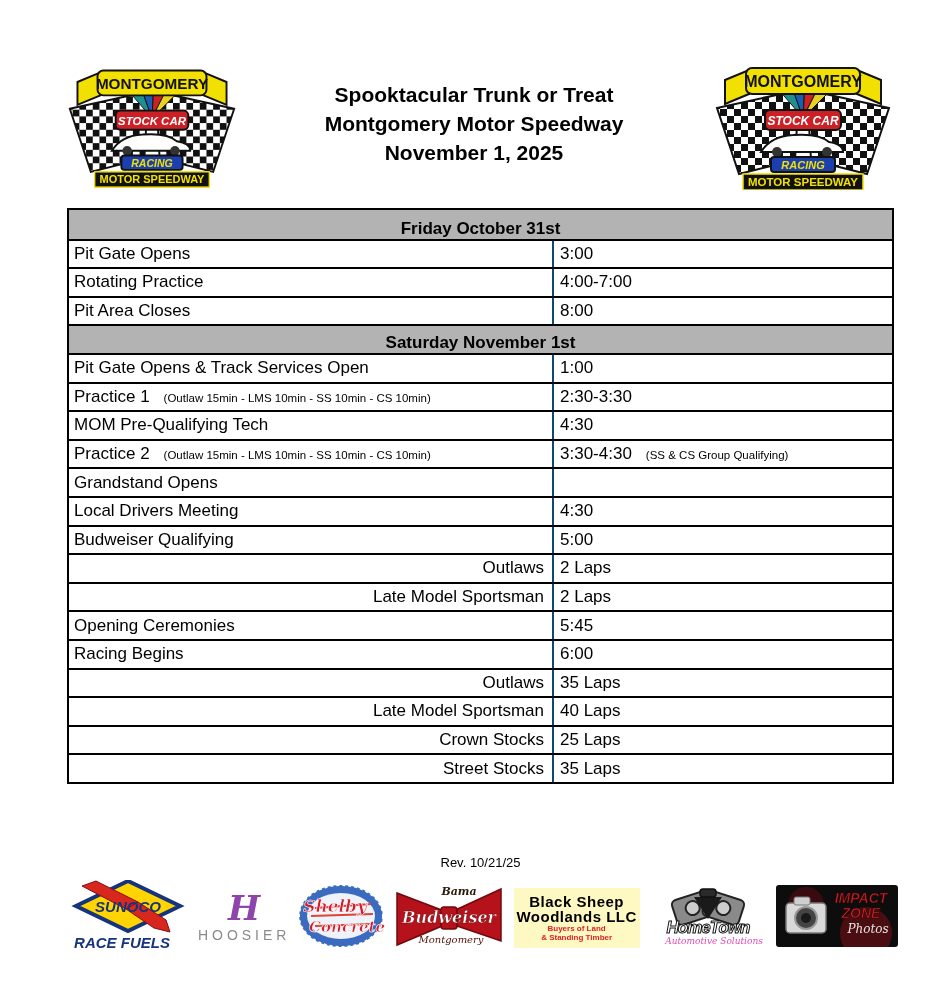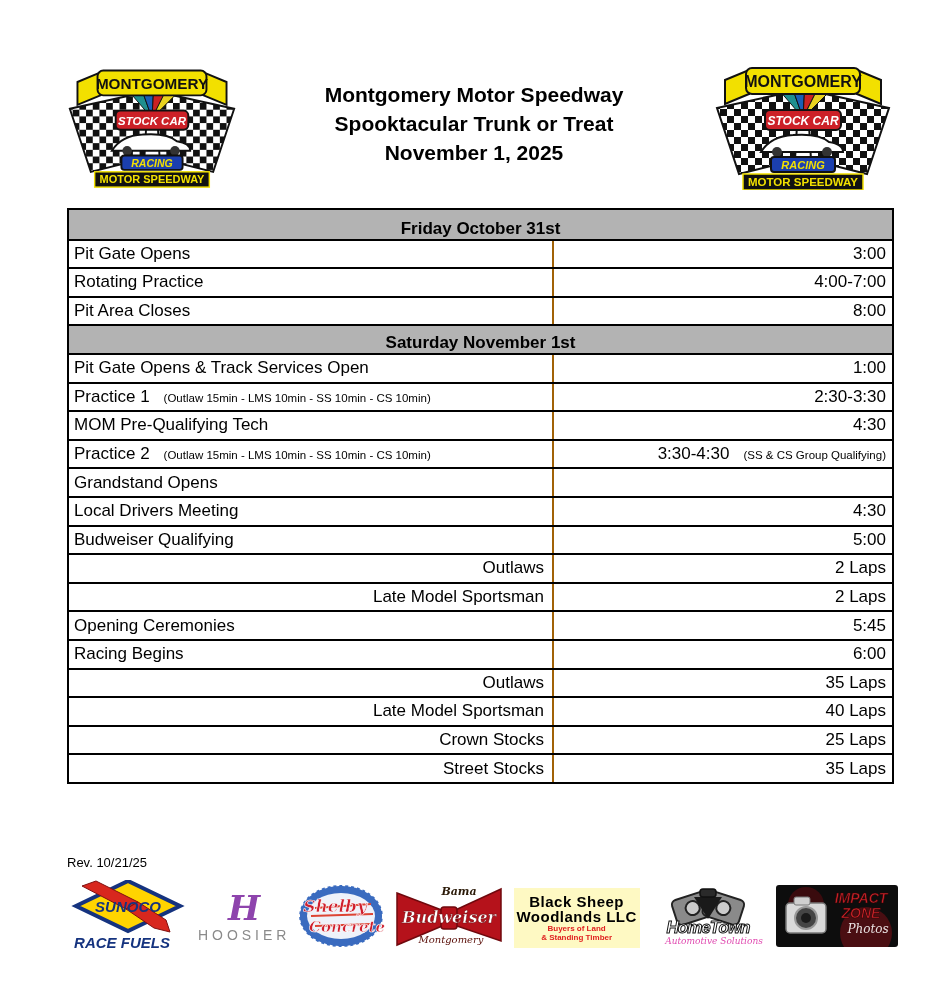--- a/index.html
+++ b/index.html
@@ -13,26 +13,26 @@
   .title-block{position:absolute;top:80px;left:244px;width:460px;text-align:center;
     font-weight:bold;font-size:21px;line-height:29px;}
 
   
   .schedule-table{position:absolute;left:67px;top:208px;width:827px;border:2px solid #000;box-sizing:border-box;}
   .row{display:flex;height:28.6px;box-sizing:border-box;align-items:stretch;background:#fff;}
   .row + .row{border-top:2px solid #000;}
   .row.section{background:#b3b3b3;align-items:flex-end;justify-content:center;}
   .section-label{font-weight:bold;font-size:17px;}
   .cell{box-sizing:border-box;display:flex;align-items:center;overflow:hidden;white-space:nowrap;}
-  .label-cell{width:485px;flex:0 0 485px;border-right:2px solid #a16207;padding:0 8px 0 5px;gap:14px;}
-  .time-cell{flex:1;padding:0 6px;gap:14px;justify-content:flex-end;}
+  .label-cell{width:485px;flex:0 0 485px;border-right:2px solid #0c4a6e;padding:0 8px 0 5px;gap:14px;}
+  .time-cell{flex:1;padding:0 6px;gap:14px;}
   .cell .main{font-size:17px;}
   .cell .detail{font-size:11.5px;margin-top:2px;}
   .class-row .label-cell{justify-content:flex-end;padding-left:24px;}
-  .revision{position:absolute;top:855px;left:67px;width:827px;text-align:left;font-size:13px;}
+  .revision{position:absolute;top:855px;left:67px;width:827px;text-align:center;font-size:13px;}
 
   
   .sponsors{position:absolute;top:882px;left:66px;width:832px;height:72px;display:flex;
     align-items:center;justify-content:space-between;}
   .sponsor{flex:0 0 auto;}
 
   .hoosier{display:flex;flex-direction:column;align-items:center;width:90px;}
   .hoosier .mono{color:#8e44ad;font-size:34px;font-weight:bold;font-style:italic;
     font-family:"DejaVu Serif",serif;line-height:30px;}
   .hoosier .word{color:#8a8a8a;font-size:14px;letter-spacing:4px;margin-top:4px;}
@@ -124,22 +124,22 @@
         <text x="90" y="109" font-size="11" font-weight="bold" font-style="italic" text-anchor="middle" fill="#f2e000">RACING</text>
       </g>
       <g>
         <rect x="30" y="114" width="120" height="16" fill="#111" stroke="#f2e000" stroke-width="1.5"></rect>
         <text x="90" y="126" font-size="11.5" font-weight="bold" text-anchor="middle" fill="#f2e000">MOTOR SPEEDWAY</text>
       </g>
     </svg>
   </div>
 
   <div class="title-block">
+    <div>Spooktacular Trunk or Treat</div>
     <div>Montgomery Motor Speedway</div>
-    <div>Spooktacular Trunk or Treat</div>
     <div>November 1, 2025</div>
   </div>
 
   <div class="schedule-table" id="schedule-table">
       <div class="row section">
         <div class="section-label">Friday October 31st</div>
       </div>
       <div class="row">
         <div class="cell label-cell">
           <span class="main">Pit Gate Opens</span>

